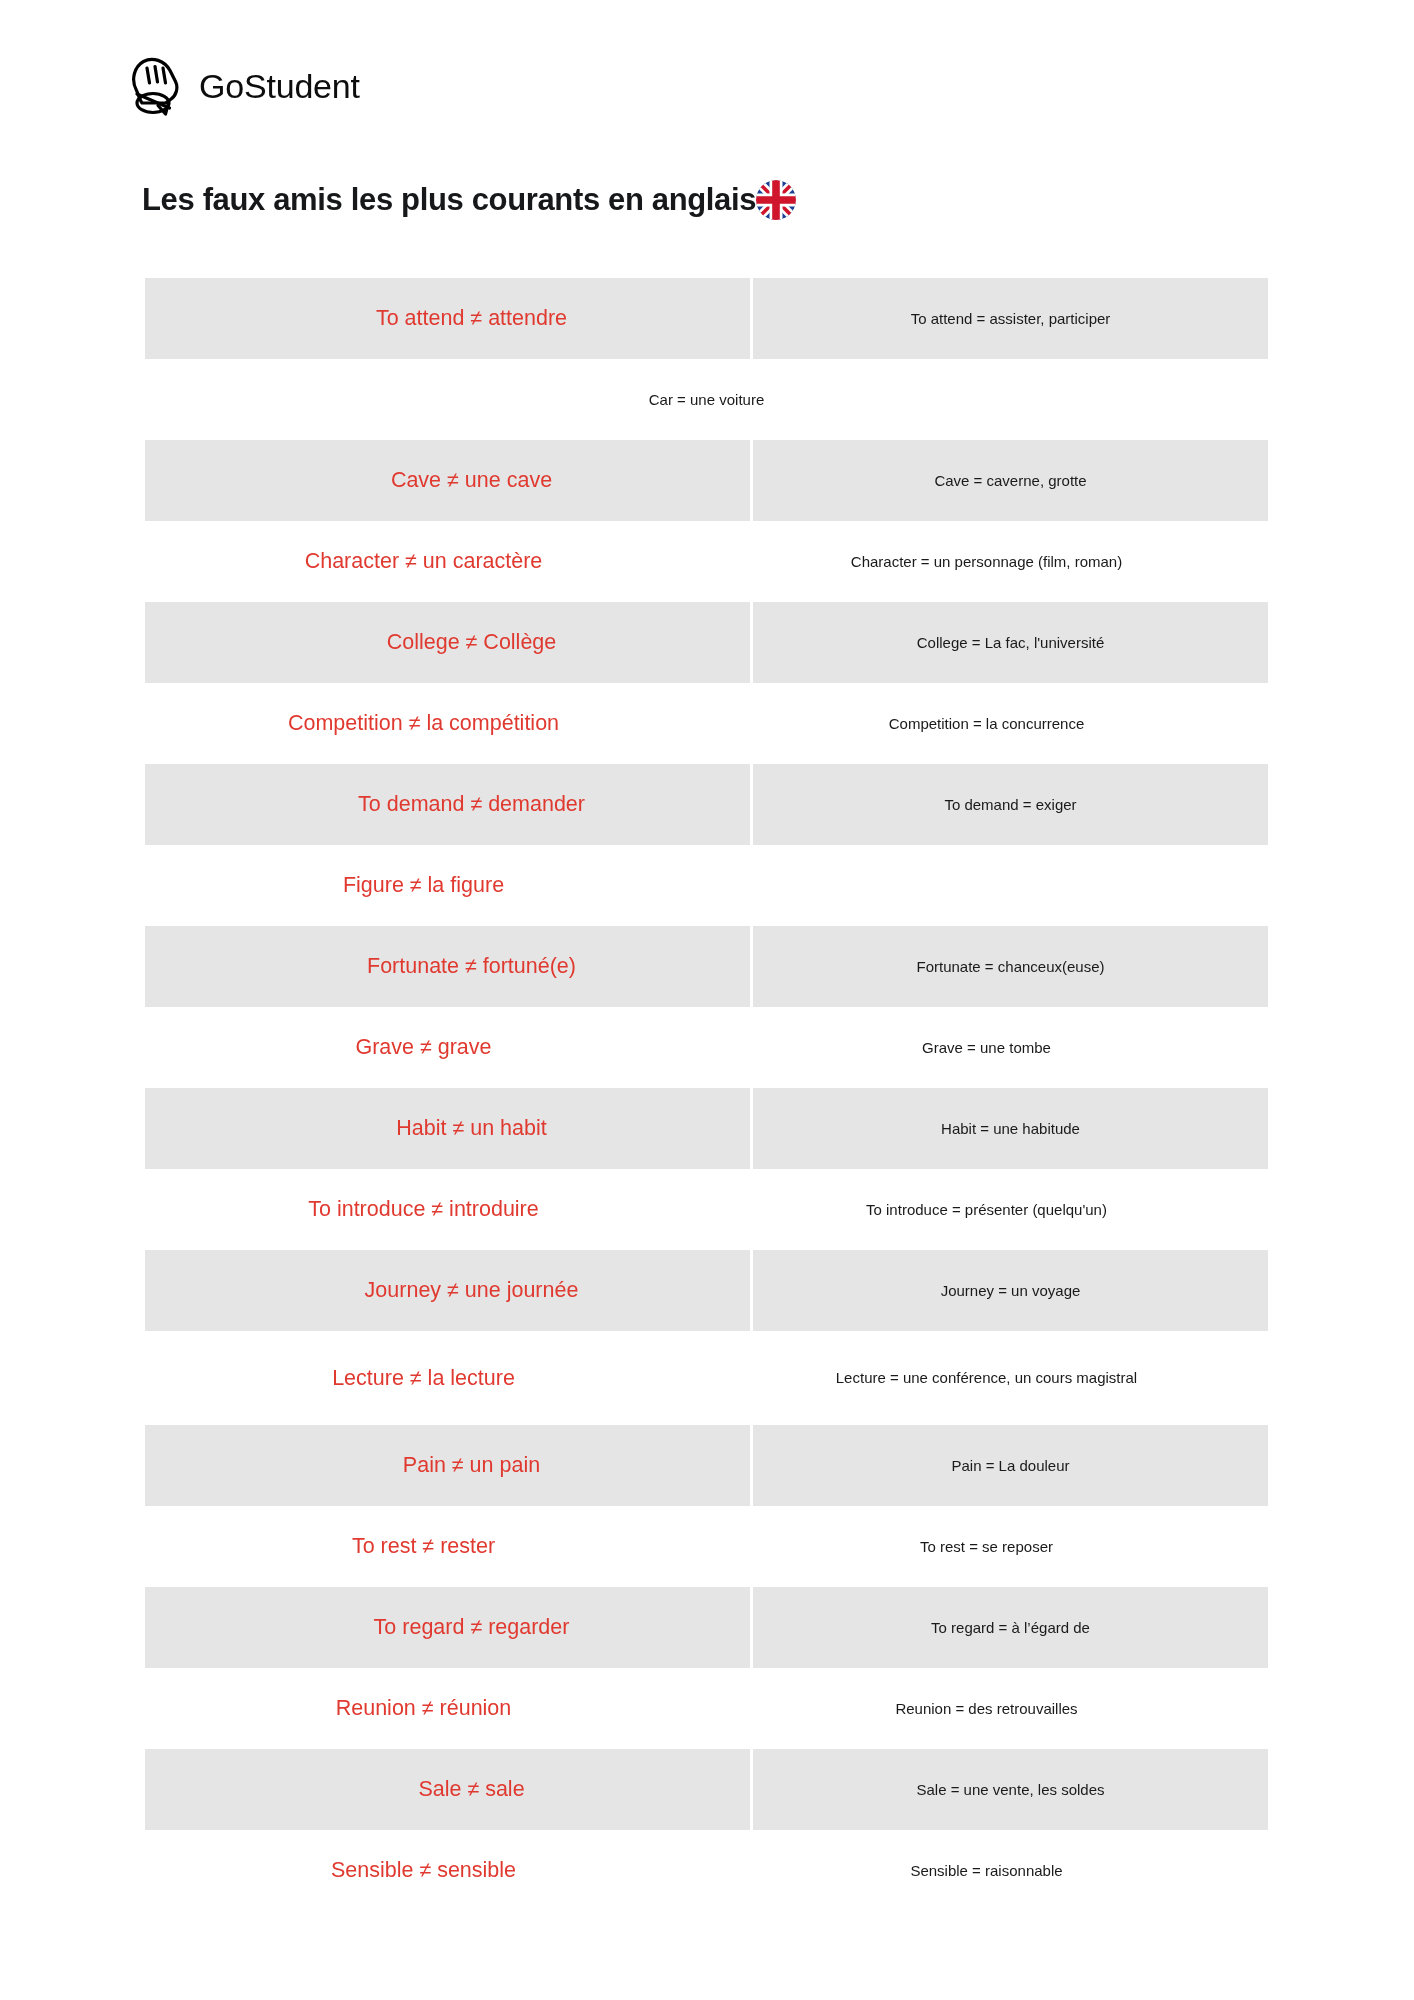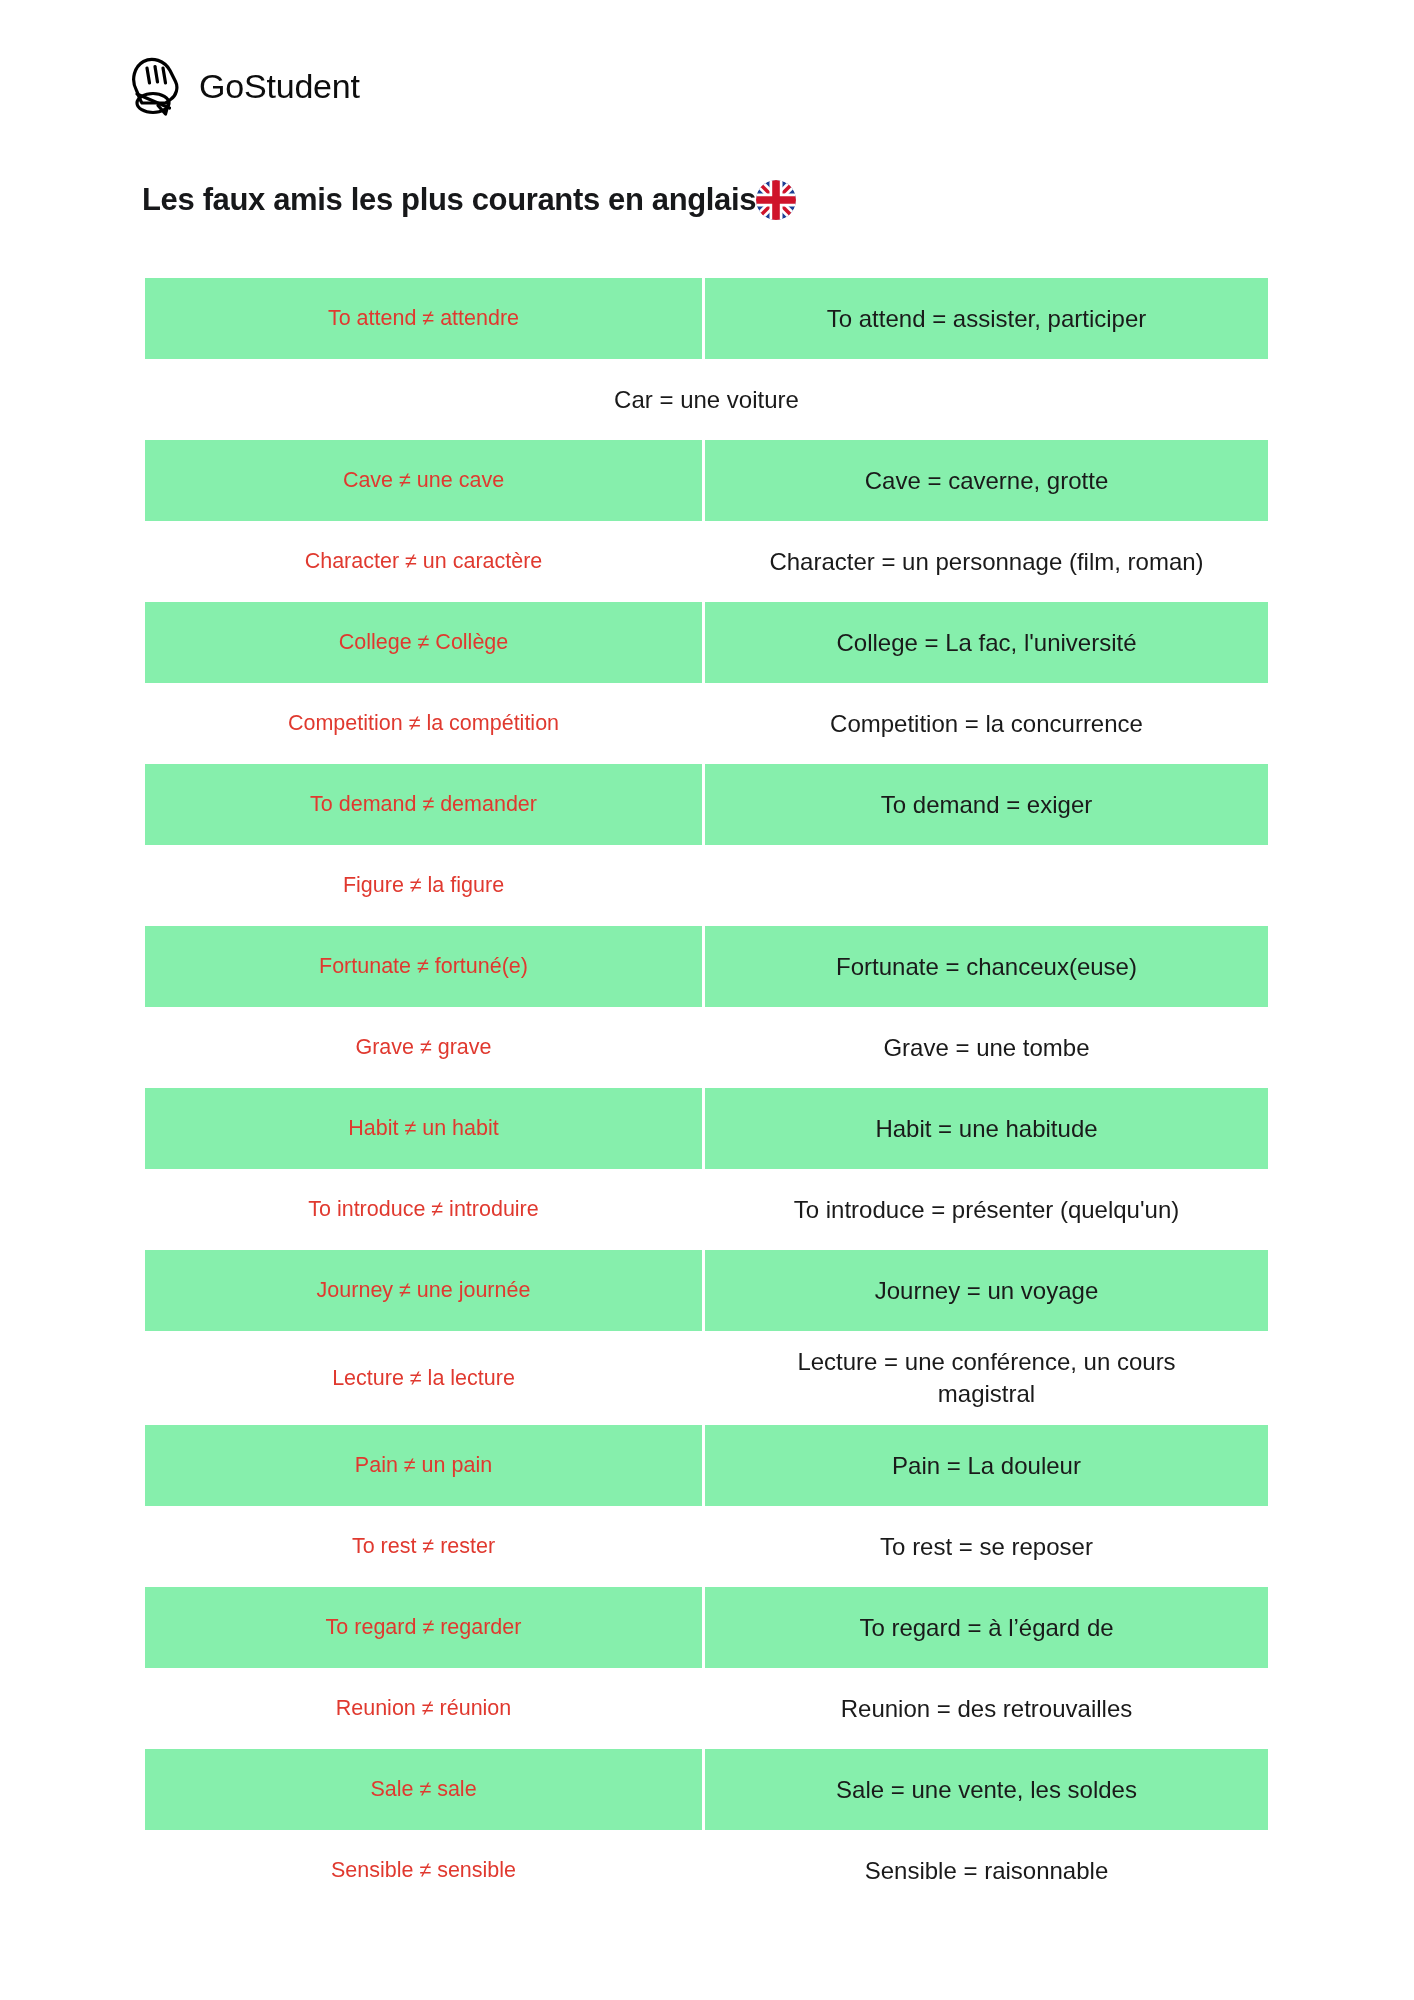--- a/index.html
+++ b/index.html
@@ -82,21 +82,22 @@
     top: 278px;
     width: 1123px;
   }
   .row {
     display: flex;
     width: 100%;
     box-sizing: border-box;
     background: #ffffff;
   }
   .row.shaded {
-    background: #86efac;
+    background: #e5e5e5;
+    padding-left: 48px;
   }
   .cell {
     box-sizing: border-box;
     display: flex;
     align-items: center;
     justify-content: center;
     text-align: center;
     padding: 6px 14px;
     min-height: 81px;
     line-height: 1.32;
@@ -105,21 +106,21 @@
     width: 560px;
     flex: 0 0 560px;
     color: #e0392f;
     font-size: 21.5px;
     font-weight: 400;
     border-right: 3px solid #ffffff;
   }
   .cell-right {
     flex: 1 1 auto;
     color: #1a1a1a;
-    font-size: 24px;
+    font-size: 15px;
     font-weight: 400;
     text-align: center;
   }
   .row.tall .cell { min-height: 94px; }
   .cell-right .wrap {
     display: block;
     max-width: 470px;
   }
 </style>
 </head>

